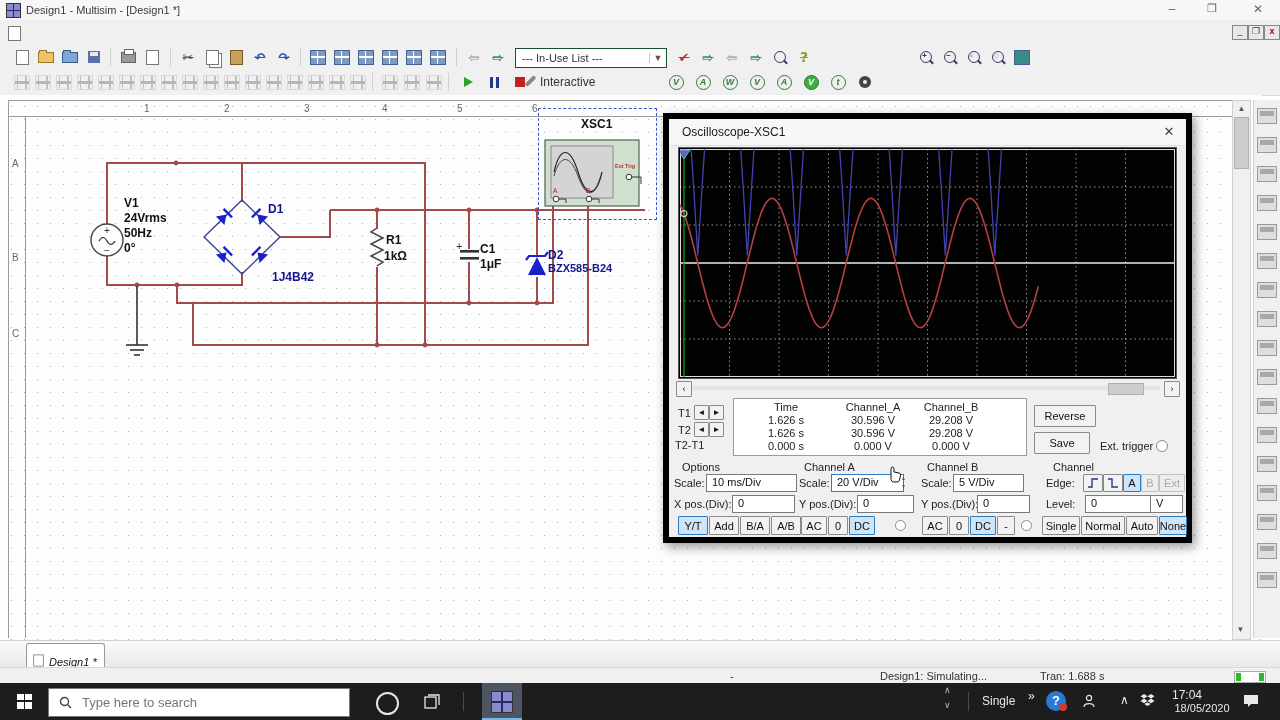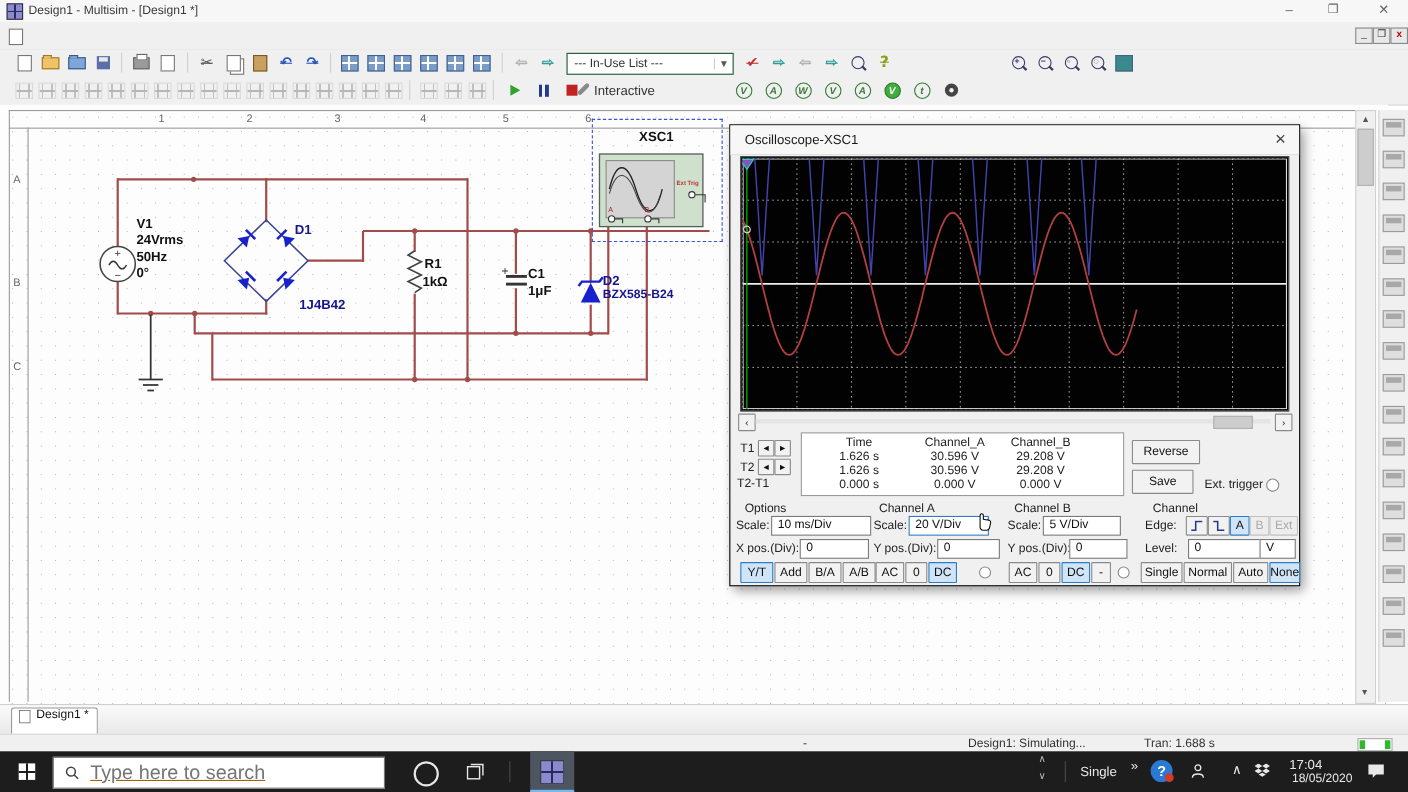--- a/index.html
+++ b/index.html
@@ -52,41 +52,41 @@
   .sheetline{background:#9a9a9a;}
   .zone{font-size:10px;color:#666;}
   .clabel{font-size:12px;font-weight:600;color:#15158c;white-space:nowrap;}
   .clabel.k{color:#111;}
   .selbox{border:1.4px dashed #3a55cc;}
   
   .sb{background:#f0f0f0;border:1px solid #d0d0d0;}
   .sbthumb{background:#cdcdcd;border:1px solid #b0b0b0;}
   .sbarrow{font-size:8px;color:#555;text-align:center;line-height:15px;}
   
-  #scope{left:663px;top:113px;width:517px;height:418px;background:#f0f0f0;border:1px solid #000000;box-shadow:3px 4px 10px rgba(0,0,0,.4);}
+  #scope{left:663px;top:113px;width:517px;height:418px;background:#f0f0f0;border:6px solid #000000;box-shadow:3px 4px 10px rgba(0,0,0,.4);}
   #scope-title{left:0;top:0;width:100%;height:26px;background:#f7f7f7;border-bottom:1px solid #e0e0e0;}
   #scope-title .t{position:absolute;left:13px;top:6px;font-size:12px;color:#1a1a1a;}
   #scope-close{position:absolute;right:8px;top:4px;width:18px;height:18px;text-align:center;font-size:13px;color:#444;line-height:18px;}
   #scope-display{left:9px;top:28px;width:497px;height:230px;background:#020202;border:1px solid #555;}
   .lbl{font-size:11px;color:#222;}
   .field{background:#fff;border:1px solid #7a7a7a;font-size:11px;color:#111;padding:1px 0 0 5px;overflow:hidden;}
   .btn{background:#f2f2f2;border:1px solid #8a8a8a;font-size:11px;color:#111;display:flex;align-items:center;justify-content:center;border-radius:1px;}
   .btn.on{background:#cfe4f7;border-color:#2d7dc4;}
   .btn.dis{color:#aaa;border-color:#c0c0c0;background:#ededed;}
   .radio{border:1px solid #8a8a8a;border-radius:50%;background:#fff;}
   .rdhead{font-size:11px;color:#222;font-weight:400;}
   .rdcell{font-size:11px;color:#222;text-align:center;}
   
   #tabbar{left:0;top:640px;width:1280px;height:27px;background:linear-gradient(#fafafa,#e8e8e8);border-top:1px solid #cfcfcf;}
-  #tab1{position:absolute;left:10px;top:2px;width:72px;height:24px;background:#fff;border:1px solid #9a9a9a;border-bottom:none;border-radius:3px 3px 0 0;display:flex;align-items:flex-start;gap:4px;padding-left:5px;font-size:11px;color:#111;}
+  #tab1{position:absolute;left:26px;top:2px;width:72px;height:24px;background:#fff;border:1px solid #9a9a9a;border-bottom:none;border-radius:3px 3px 0 0;display:flex;align-items:flex-end;gap:4px;padding-left:5px;font-size:11px;color:#111;font-style:italic;}
   #statusbar{left:0;top:667px;width:1280px;height:16px;background:#f0f0f0;border-top:1px solid #d8d8d8;font-size:11px;color:#333;}
   
   #taskbar{left:0;top:683px;width:1280px;height:37px;background:#1d1d1d;}
   #tsearch{position:absolute;left:48px;top:5px;width:300px;height:27px;background:#fff;border:1px solid #777;display:flex;align-items:center;}
-  #tsearch input{border:none;outline:none;flex:1;font-size:18px;color:#a16207;font-family:"Liberation Sans",sans-serif;background:transparent;text-decoration:underline;}
+  #tsearch input{border:none;outline:none;flex:1;font-size:13px;color:#a16207;font-family:"Liberation Sans",sans-serif;background:transparent;}
   .wlogo{width:15px;height:15px;background:linear-gradient(#0000 6.5px,#1d1d1d 6.5px 8.5px,#0000 8.5px),linear-gradient(90deg,#0000 6.5px,#1d1d1d 6.5px 8.5px,#0000 8.5px),#fff;}
   .ttxt{color:#e8e8e8;font-size:12px;}
   .msicon{width:20px;height:20px;background:linear-gradient(#0000 45%,#2a2a5a 45% 55%,#0000 55%),linear-gradient(90deg,#0000 45%,#2a2a5a 45% 55%,#0000 55%),#8a8ad0;border:1px solid #333;}
 </style>
 </head>
 <body>
 
 <div id="app">
 
   <div class="ab" id="titlebar">

